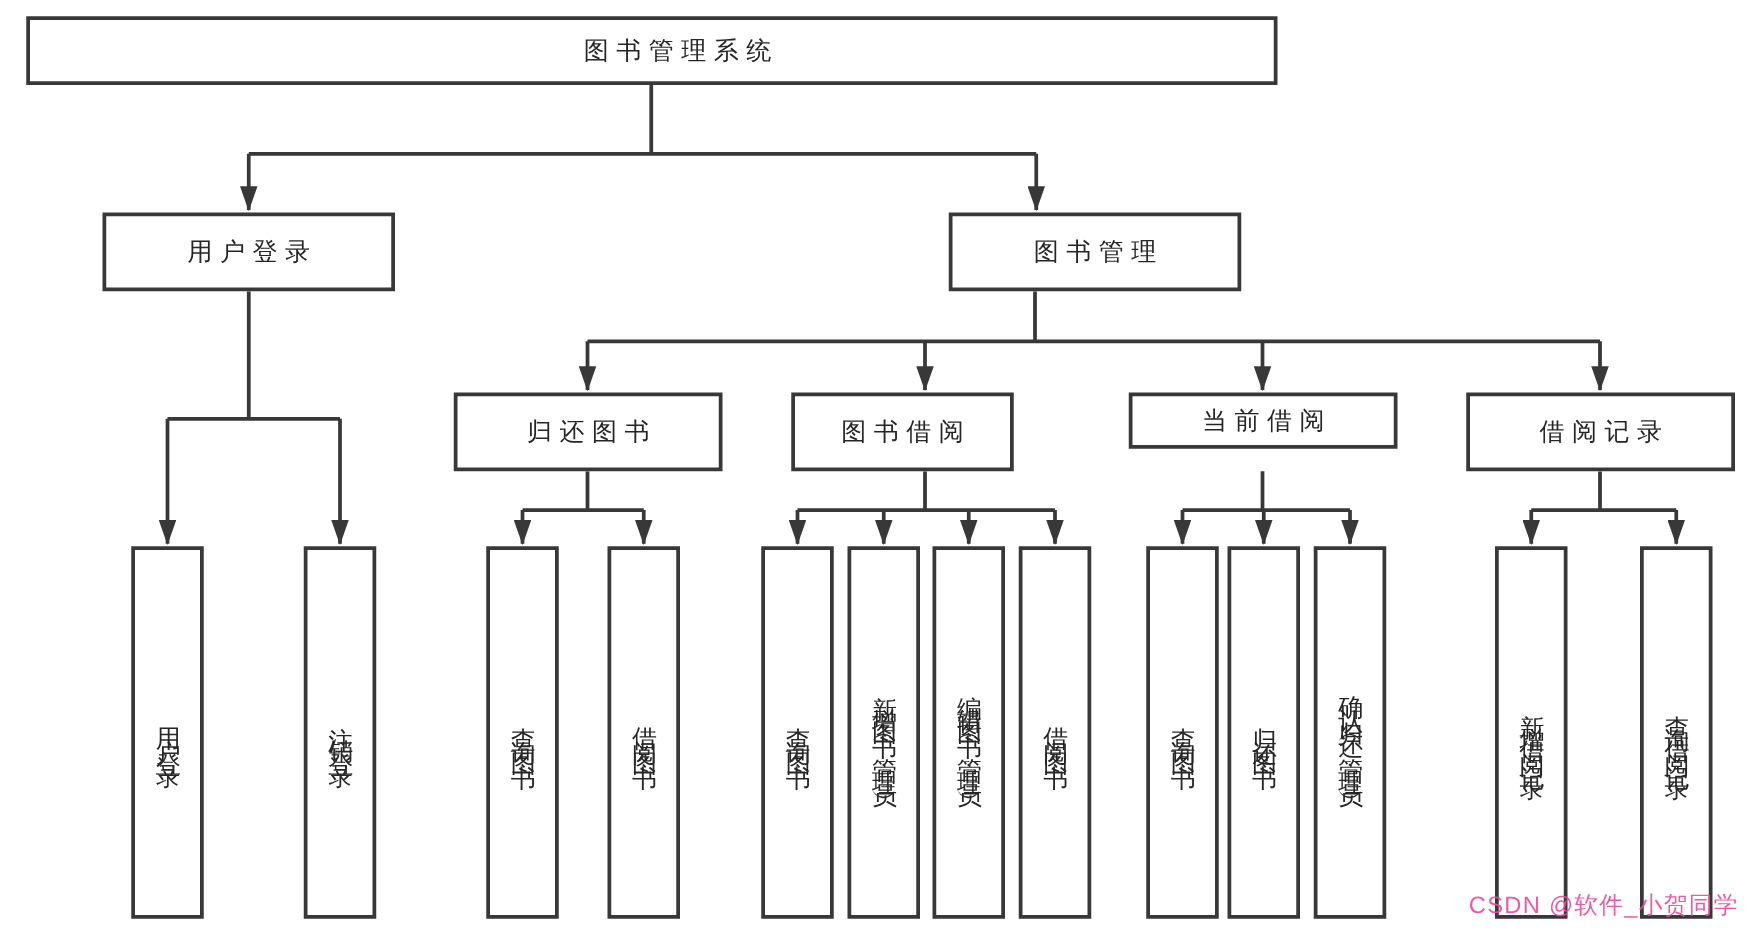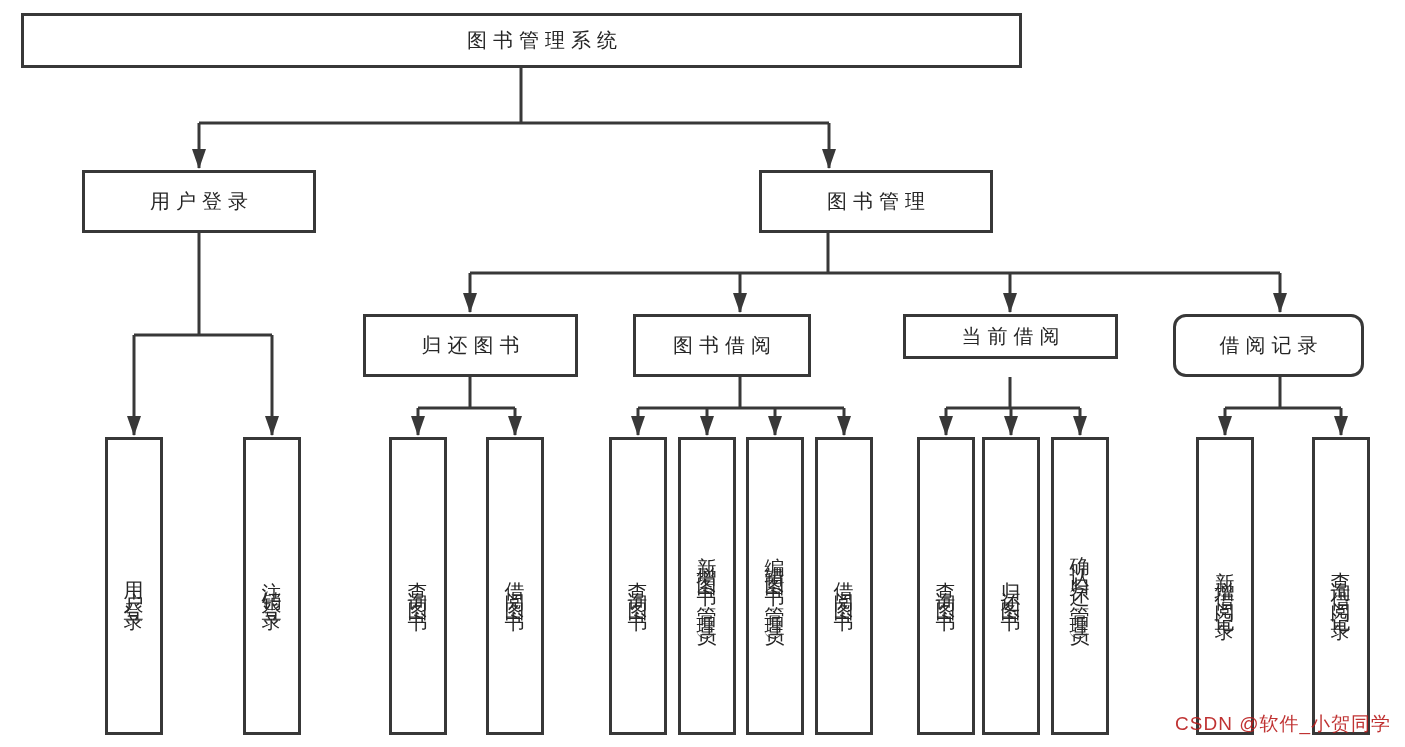--- a/index.html
+++ b/index.html
@@ -41,42 +41,42 @@
   }
   
   .n-root    { left: 21px;   top: 13px;  width: 1001px; height: 55px; padding-left: 41px; }
   
   .n-login   { left: 82px;   top: 170px; width: 234px;  height: 63px; }
   .n-mgmt    { left: 711px;  top: 170px; width: 234px;  height: 63px; margin-left: 48px; }
   
   .n-newbook { left: 363px;  top: 314px; width: 215px;  height: 63px; }
   .n-borrow  { left: 633px;  top: 314px; width: 178px;  height: 63px; }
   .n-current { left: 903px;  top: 314px; width: 215px;  height: 45px; }
-  .n-records { left: 1173px; top: 314px; width: 191px;  height: 63px; border-radius: 13px; }
+  .n-records { left: 1173px; top: 314px; width: 215px;  height: 63px; }
   
   .leaf { top: 437px; height: 298px; width: 58px; }
   .l-login    { left: 105px; }
   .l-logout   { left: 243px; }
   .l-nbquery  { left: 389px; }
   .l-nbborrow { left: 486px; }
   .l-bbquery  { left: 609px; }
   .l-bbadd    { left: 678px; }
   .l-bbedit   { left: 746px; }
   .l-bbborrow { left: 815px; }
   .l-cbquery  { left: 917px; }
   .l-cbreturn { left: 982px; }
   .l-cbconfirm{ left: 1051px; }
   .l-bradd    { left: 1196px; }
   .l-brquery  { left: 1312px; }
   .watermark {
     position: absolute;
     right: 14px;
     bottom: 10px;
     font-size: 19px;
-    color: #b91c1c;
+    color: #ec4899;
     opacity: 0.9;
     letter-spacing: 1px;
     z-index: 5;
     white-space: nowrap;
   }
 </style>
 </head>
 <body>
 
 <div class="canvas">

